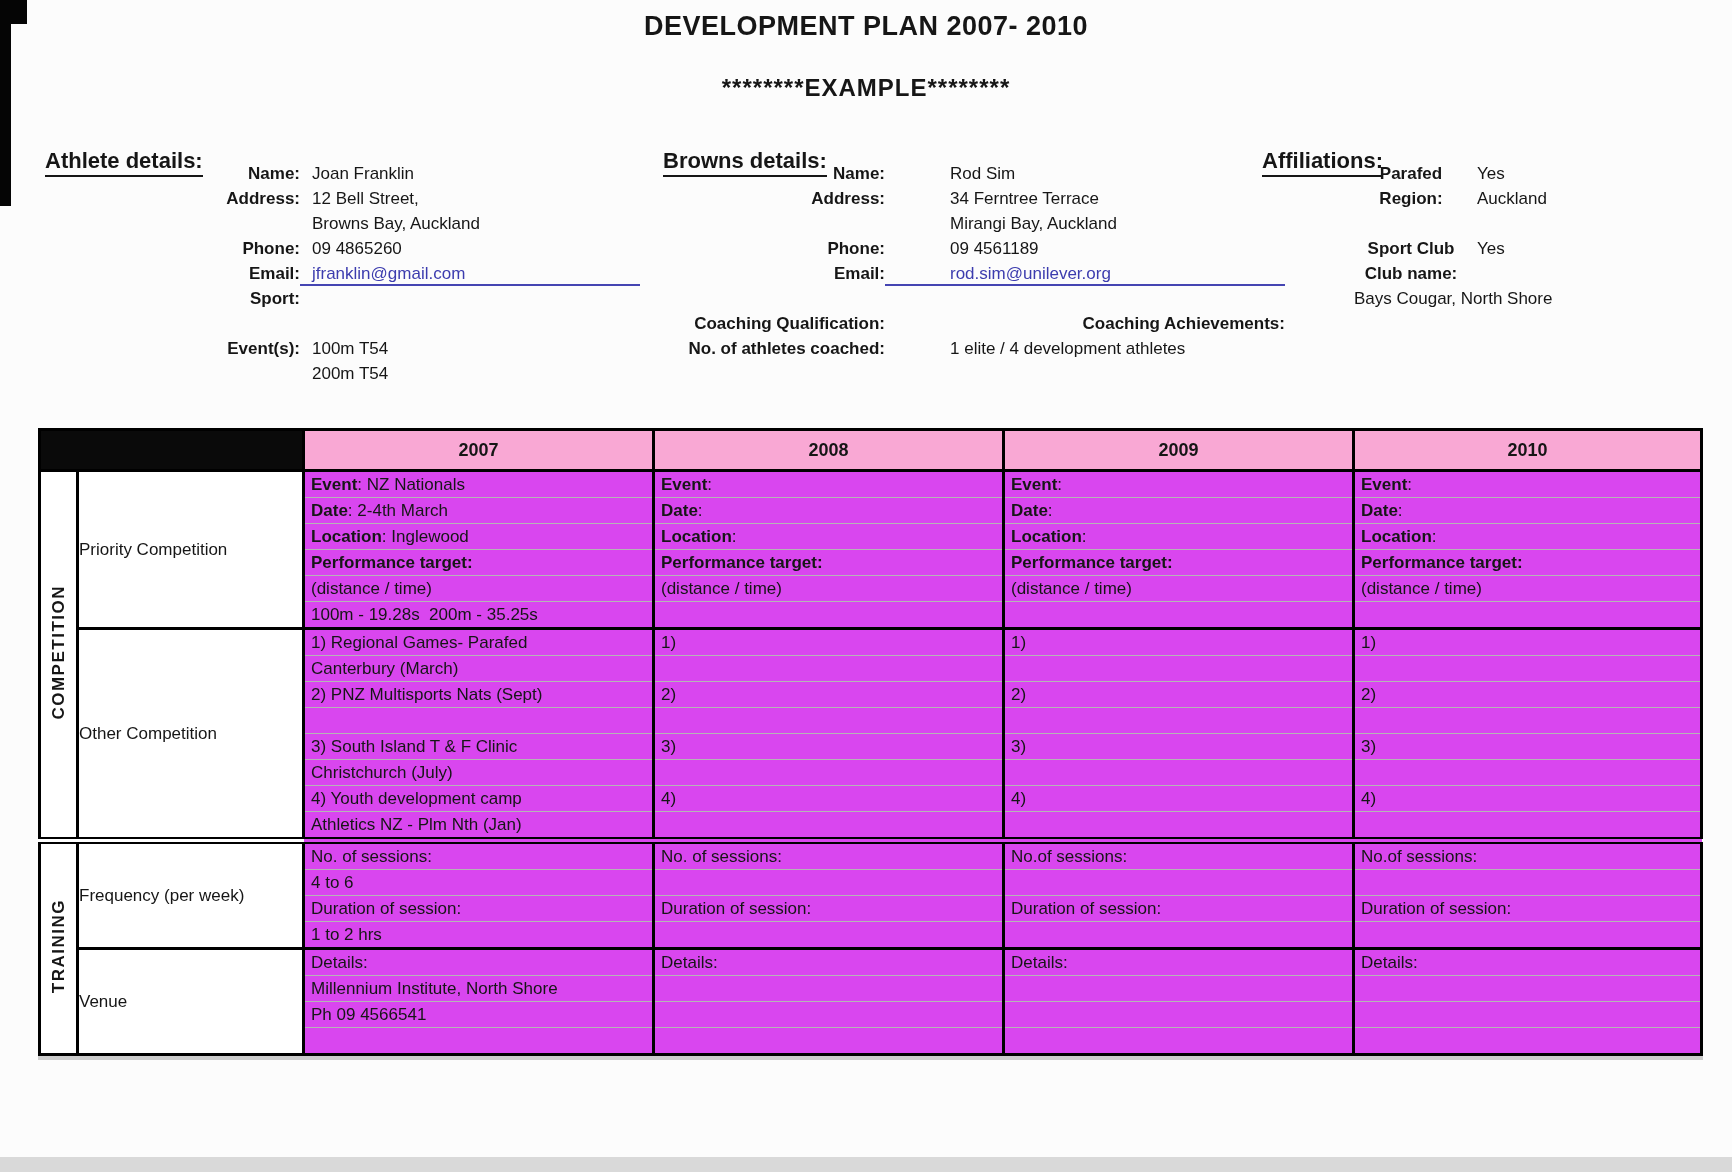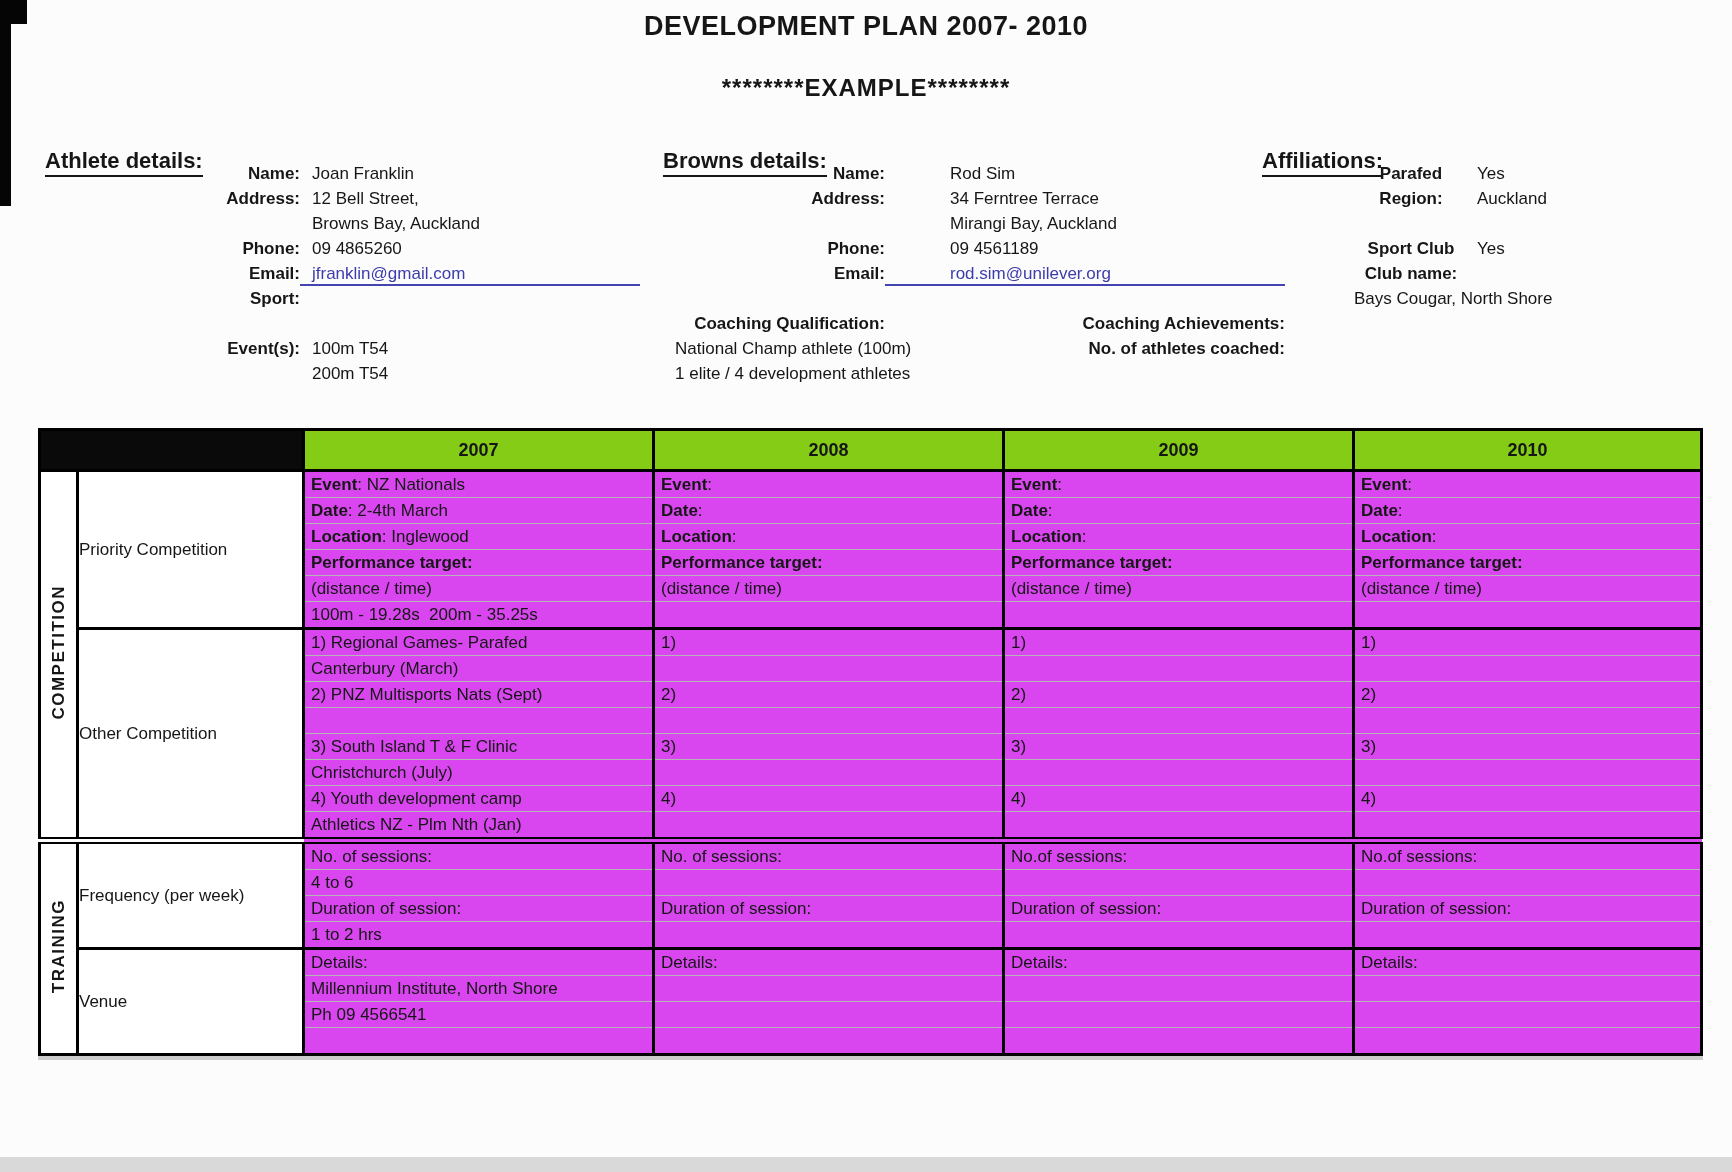--- a/index.html
+++ b/index.html
@@ -35,21 +35,21 @@
   .kv-affil .lab{text-align:center;}
   .kv-affil .val{padding-left:5px;}
   .kv .span2{grid-column:1 / span 2;font-weight:normal;padding-left:4px;white-space:nowrap;}
   a.link{color:#3c3cae;text-decoration:none;border-bottom:2px solid #4545b2;padding-right:16px;cursor:pointer;}
 
   
   table.plan{position:absolute;left:38px;top:428px;width:1662px;border-collapse:collapse;
              table-layout:fixed;font-size:17px;box-shadow:0 4px 0 #cccccc;}
   table.plan th,table.plan td{border:3px solid #000;padding:0;}
   th.corner{background:#0a0a0a;height:38px;}
-  th.year{background:#84cc16;font-size:18px;font-weight:bold;text-align:center;height:38px;}
+  th.year{background:#f9a8d4;font-size:18px;font-weight:bold;text-align:center;height:38px;}
   td.vcell{text-align:center;vertical-align:middle;background:#fff;}
   .vtext{display:inline-block;writing-mode:vertical-rl;transform:rotate(180deg);
          font-weight:bold;font-size:17px;letter-spacing:1.5px;}
   td.rowlabel{vertical-align:middle;padding:0 4px 0 7px;background:#fff;font-size:17px;margin-left:48px;}
   td.datacell{vertical-align:top;background:#d946ef;}
   .line{height:25px;line-height:25.5px;padding-left:6px;border-bottom:1px solid #b5b5b5;
         white-space:nowrap;overflow:hidden;}
   td.datacell .line:last-child{border-bottom:none;}
   .line .b{font-weight:bold;}
   tbody[data-si="1"] tr:first-child td{border-top:7px double #000;}
@@ -103,21 +103,20 @@
       <div class="lab"></div>
       <div class="val">Mirangi Bay, Auckland</div>
       <div class="lab">Phone:</div>
       <div class="val">09 4561189</div>
       <div class="lab">Email:</div>
       <a class="val link">rod.sim@unilever.org</a>
       <div class="lab"></div>
       <div class="val"></div>
       <div class="lab">Coaching Qualification:</div>
       <div class="lab">Coaching Achievements:</div>
-      <div class="val">National Champ athlete (100m)</div>
       <div class="lab">No. of athletes coached:</div>
       <div class="val">1 elite / 4 development athletes</div>
     </div>
   <div class="kv kv-affil" id="kv-affil">
       <div class="lab">Parafed</div>
       <div class="val">Yes</div>
       <div class="lab">Region:</div>
       <div class="val">Auckland</div>
       <div class="lab"></div>
       <div class="val"></div>

